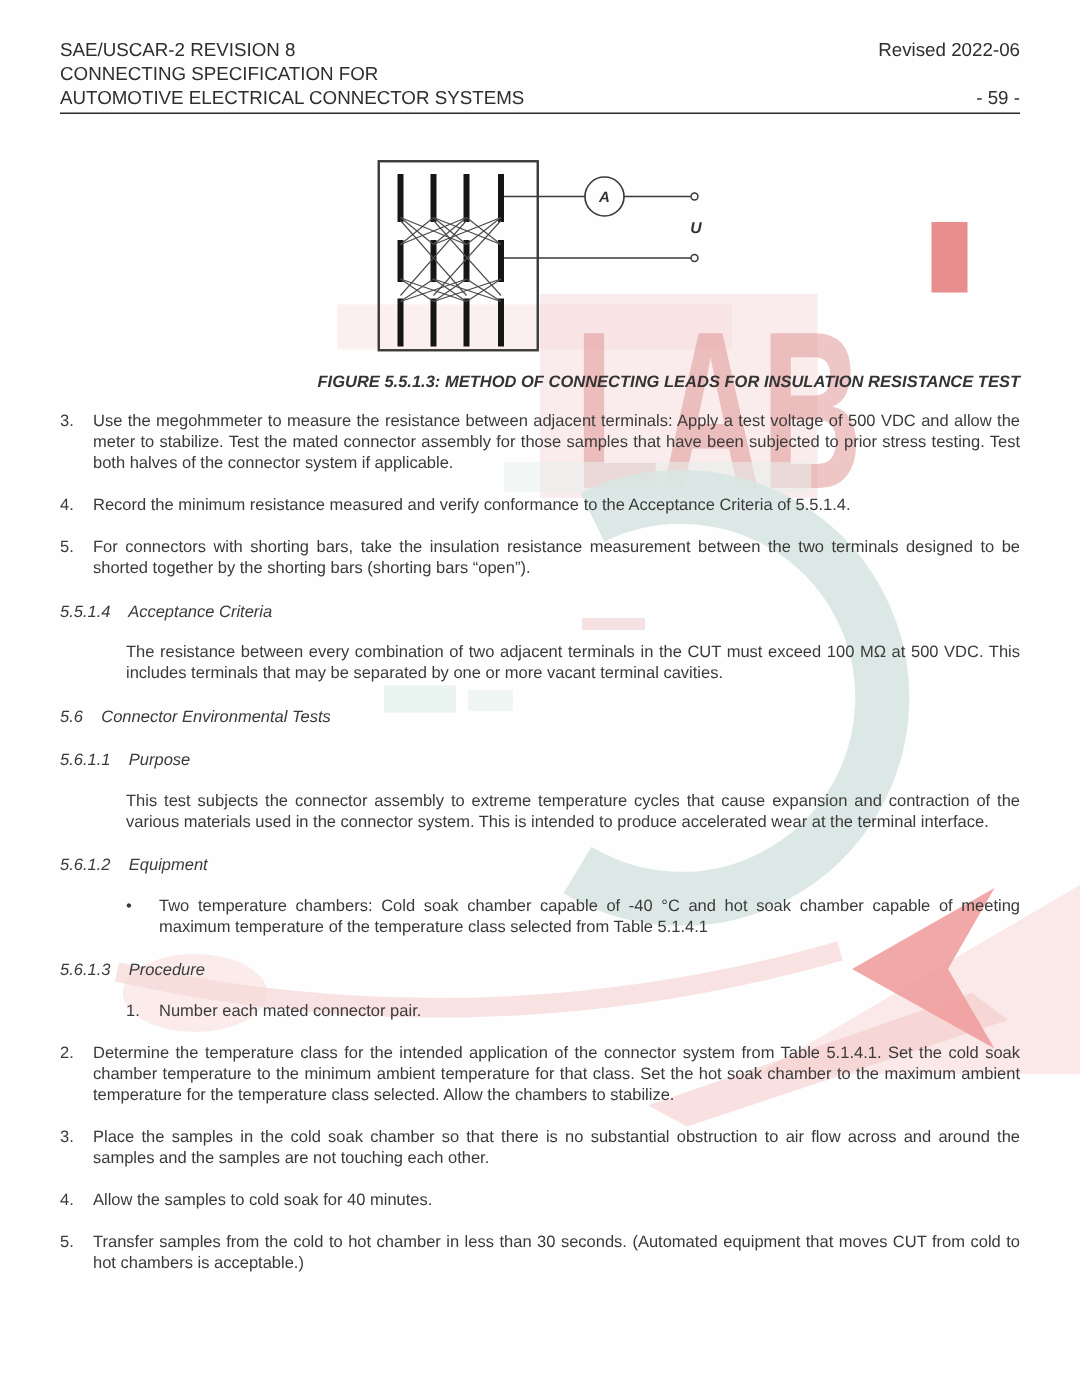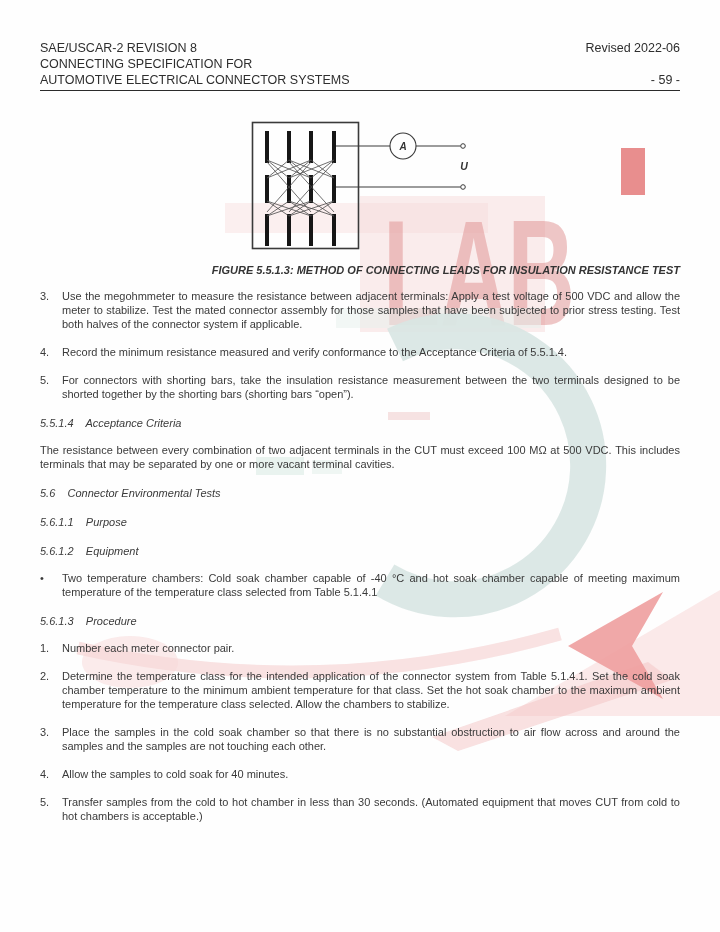--- a/index.html
+++ b/index.html
@@ -1,32 +1,32 @@
 <!DOCTYPE html>
 <html><head>
 <meta charset="utf-8">
 <style>
   html,body{margin:0;padding:0;background:#ffffff;}
   .page{position:relative;width:720px;height:932px;background:#fefefe;overflow:hidden;
         font-family:"Liberation Sans", sans-serif;color:#3a3a3a;}
   .wm{position:absolute;left:0;top:0;z-index:0;pointer-events:none;}
   .content{position:relative;z-index:1;padding:0 40px;}
-  .hdr{padding-top:40px;font-size:12.5px;line-height:16px;color:#2e2e2e;
+  .hdr{padding-top:25px;font-size:12.5px;line-height:16px;color:#2e2e2e;
        border-bottom:1.6px solid #2b2b2b;padding-bottom:2px;}
   .hdr-row{display:flex;justify-content:space-between;}
   .diagram{display:block;margin:27px 0 0 210px;}
   .caption{margin-top:10px;text-align:right;font-size:11px;font-weight:bold;
            font-style:italic;color:#343434;line-height:14px;}
   .txt{font-size:11px;line-height:14px;color:#3a3a3a;}
   .h{margin-top:15px;white-space:pre-wrap;font-size:11px;line-height:14px;font-style:italic;}
   .para{margin-top:13px;text-align:justify;text-align-last:left;}
   .li{display:flex;}
   .mt-li{margin-top:14px;}
   .mt-first{margin-top:12px;}
-  .mt-p{margin-top:13px;}
+  .mt-p{margin-top:13px;margin-left:44px;}
   .li .num{flex:none;width:22px;}
   .li .body{flex:1;text-align:justify;text-align-last:left;}
   .bars rect{fill:#161616;}
   .mesh line{stroke:#4a4a4a;stroke-width:0.8;}
   .wire{stroke:#3a3a3a;stroke-width:1;}
   .boxline{fill:none;stroke:#3a3a3a;stroke-width:1.6;}
 </style>
 </head>
 <body>
 
@@ -130,31 +130,32 @@
     <div class="li txt mt-li">
       <span class="num">5.</span>
       <span class="body">For connectors with shorting bars, take the insulation resistance measurement between the two terminals designed to be shorted together by the shorting bars (shorting bars “open”).</span>
     </div>
 
     <div class="h txt">5.5.1.4    Acceptance Criteria</div>
     <div class="para txt mt-p">The resistance between every combination of two adjacent terminals in the CUT must exceed 100 MΩ at 500 VDC. This includes terminals that may be separated by one or more vacant terminal cavities.</div>
 
     <div class="h txt">5.6    Connector Environmental Tests</div>
     <div class="h txt">5.6.1.1    Purpose</div>
+    <div class="para txt mt-p">This test subjects the connector assembly to extreme temperature cycles that cause expansion and contraction of the various materials used in the connector system. This is intended to produce accelerated wear at the terminal interface.</div>
 
     <div class="h txt">5.6.1.2    Equipment</div>
     <div class="li txt mt-p">
       <span class="num">•</span>
       <span class="body">Two temperature chambers: Cold soak chamber capable of -40 °C and hot soak chamber capable of meeting maximum temperature of the temperature class selected from Table 5.1.4.1</span>
     </div>
 
     <div class="h txt">5.6.1.3    Procedure</div>
     <div class="li txt mt-p">
       <span class="num">1.</span>
-      <span class="body">Number each meter connector pair.</span>
+      <span class="body">Number each mated connector pair.</span>
     </div>
     <div class="li txt mt-li">
       <span class="num">2.</span>
       <span class="body">Determine the temperature class for the intended application of the connector system from Table 5.1.4.1. Set the cold soak chamber temperature to the minimum ambient temperature for that class. Set the hot soak chamber to the maximum ambient temperature for the temperature class selected. Allow the chambers to stabilize.</span>
     </div>
     <div class="li txt mt-li">
       <span class="num">3.</span>
       <span class="body">Place the samples in the cold soak chamber so that there is no substantial obstruction to air flow across and around the samples and the samples are not touching each other.</span>
     </div>
     <div class="li txt mt-li">

